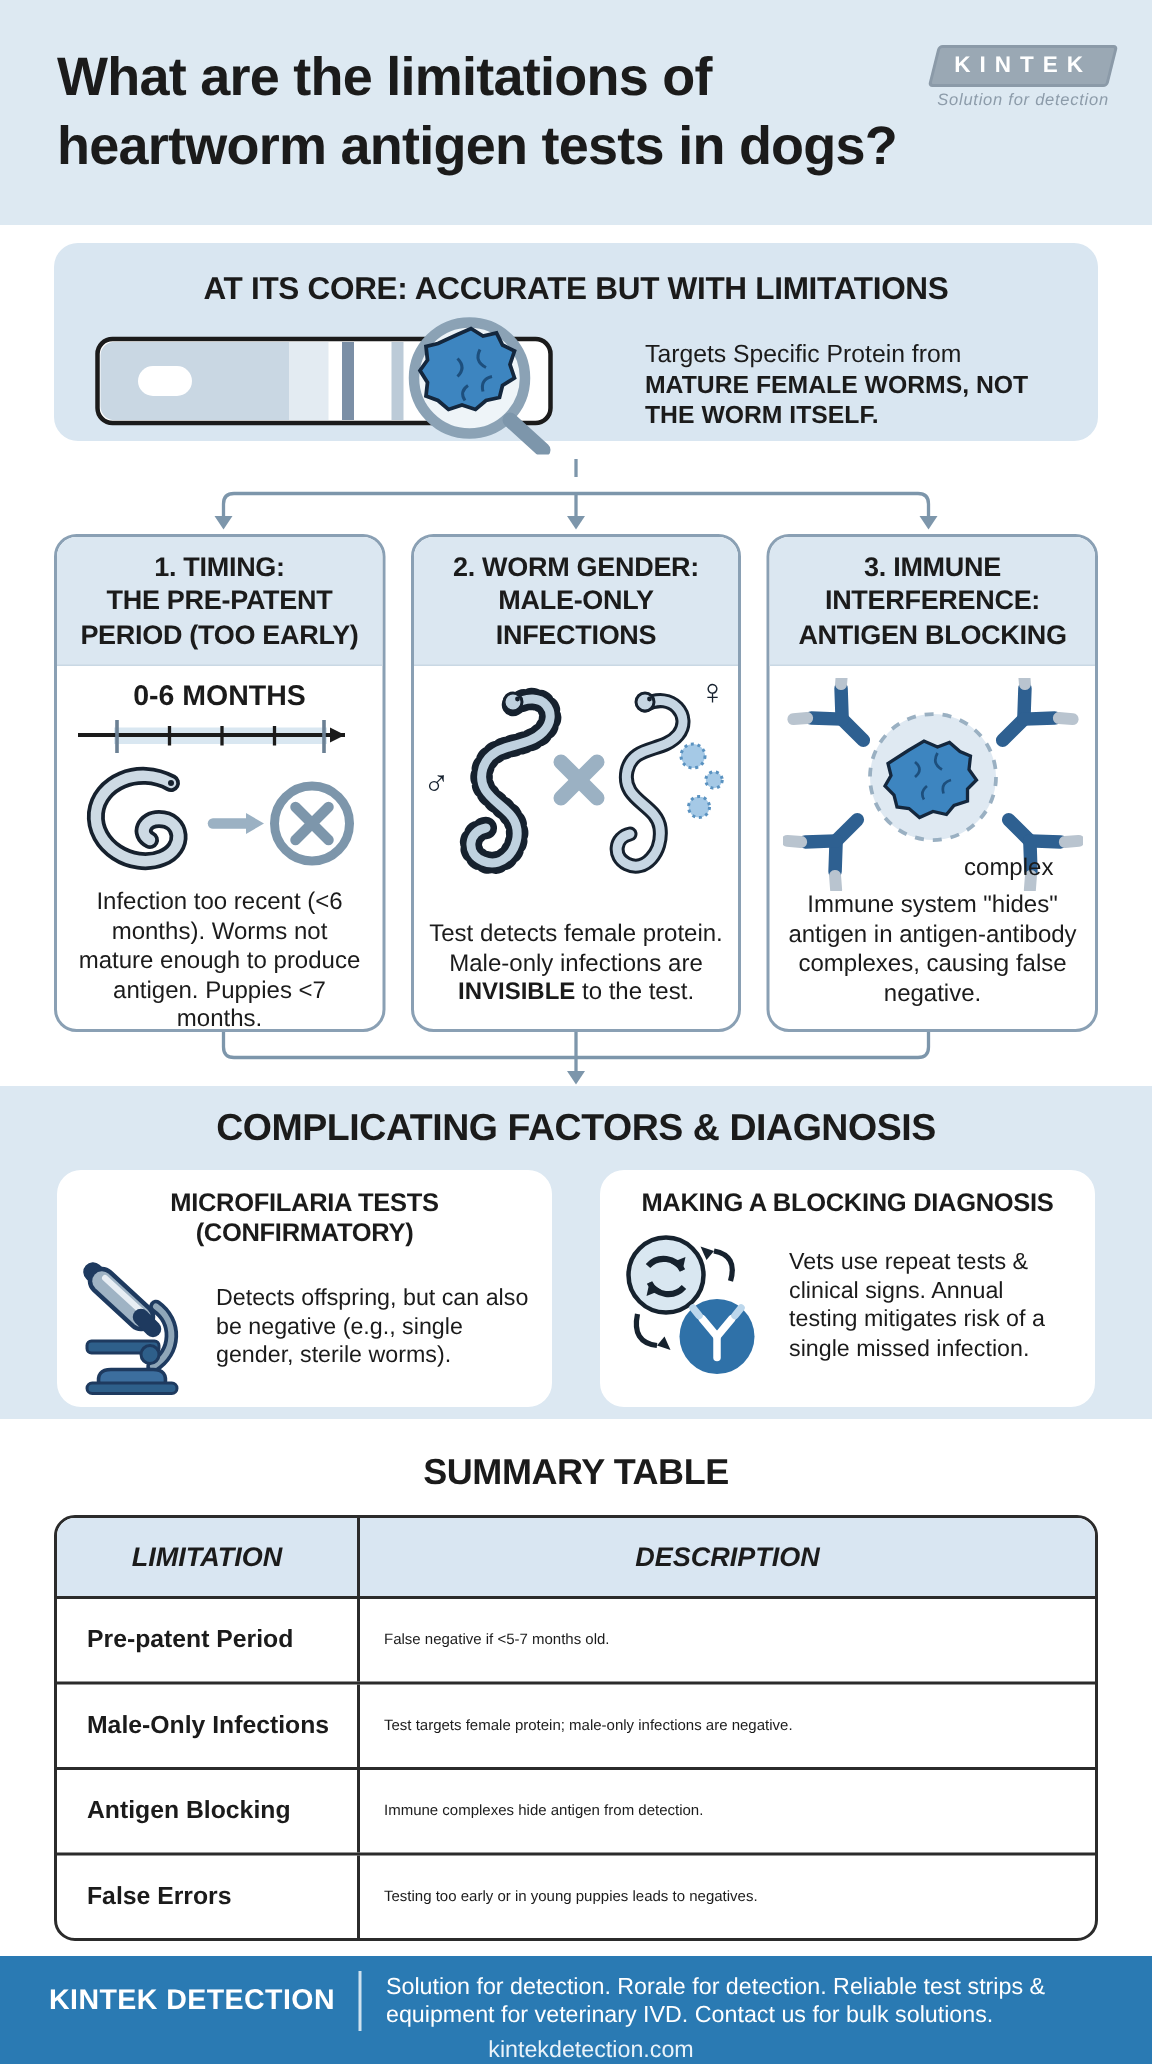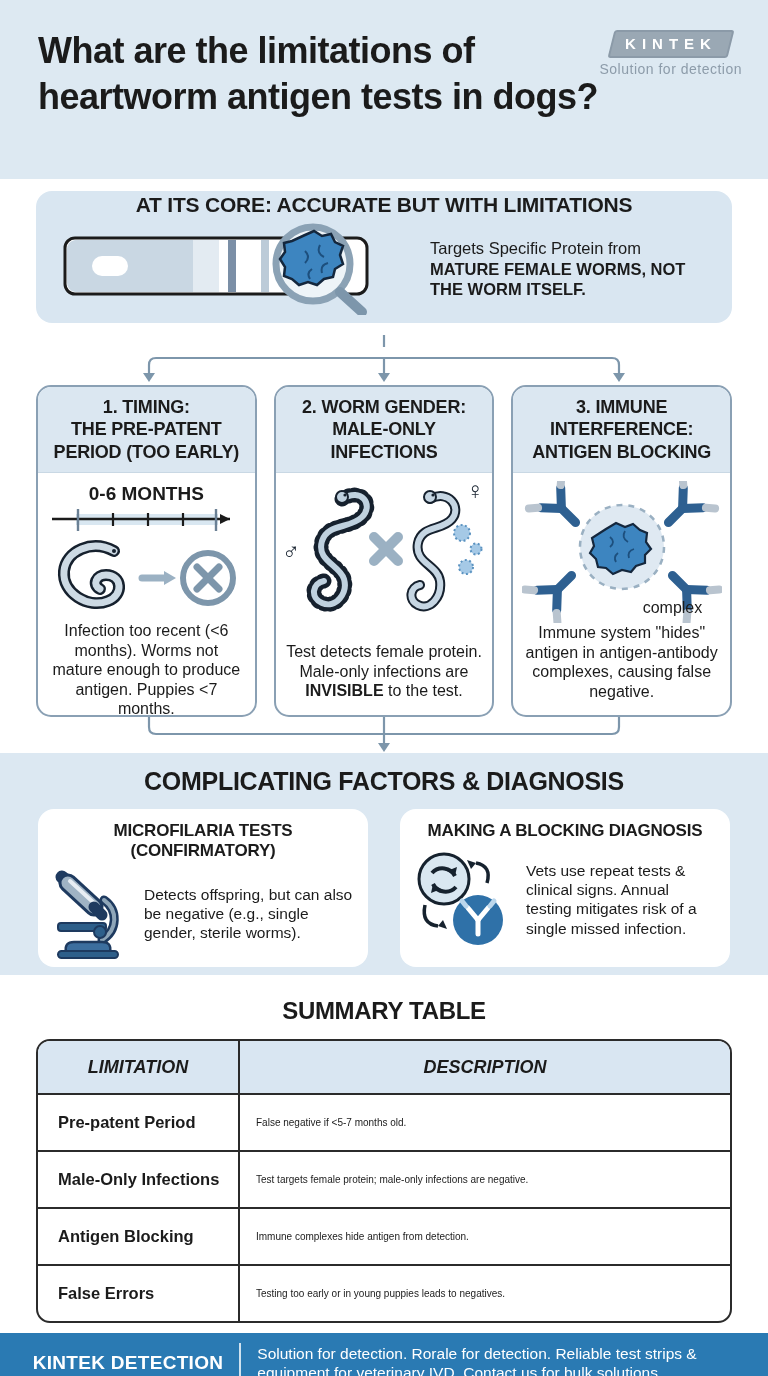--- a/index.html
+++ b/index.html
@@ -1,30 +1,30 @@
 <!DOCTYPE html>
 <html><head>
 <meta charset="utf-8">
 <style>
   * { margin:0; padding:0; box-sizing:border-box; }
   html,body { background:#fff; }
   body { width:768px; font-family:"Liberation Sans", sans-serif; color:#1b1b1b; }
   .page { position:relative; width:768px; height:1376px; overflow:hidden; background:#fff; }
 
   
-  .header { height:179px; background:#dde9f2; position:relative; padding:28px 0 12px 38px; }
+  .header { height:150px; background:#dde9f2; position:relative; padding:28px 0 12px 38px; }
   .page-title { font-size:36px; font-weight:bold; line-height:1.28; letter-spacing:-0.5px; white-space:pre-line; }
   .logo { position:absolute; top:30px; right:26px; text-align:center; }
   .logo-badge { display:inline-block; background:#9aa8b4; border:2px solid #8b9aa8; transform:skewX(-14deg); padding:3px 12px; border-radius:3px; }
   .logo-badge span { display:inline-block; transform:skewX(14deg); color:#fff; font-weight:bold; font-size:15px; letter-spacing:6px; }
-  .logo-tagline { font-size:14px; color:#8d9caa; margin-top:3px; letter-spacing:0.5px; }
+  .logo-tagline { font-size:11px; color:#8d9caa; font-style:italic; margin-top:3px; letter-spacing:0.5px; }
 
   
   .core-wrap { height:194px; background:#fff; }
-  .core-card { margin:12px 36px 12px; height:132px; background:#d9e6f1; border-radius:16px; padding-top:2px; }
+  .core-card { margin:12px 36px 12px; height:132px; background:#d9e6f1; border-radius:16px; padding-top:19px; }
   .core-title { text-align:center; font-size:21px; font-weight:bold; letter-spacing:-0.2px; }
   .core-body { display:flex; align-items:center; padding:6px 24px 0 26px; }
   .core-strip { width:340px; height:92px; flex:0 0 auto; }
   .core-text { margin-left:28px; font-size:16.5px; line-height:1.26; }
   .core-text .b { font-weight:bold; display:block; }
   .conn { display:block; }
 
   
   .cards-row { height:332px; padding:0 36px; display:flex; gap:17px; background:#fff; }
   .lim-card { flex:1 1 0; border:2px solid #8aa0b4; border-radius:15px; background:#fff; overflow:hidden; display:flex; flex-direction:column; }

